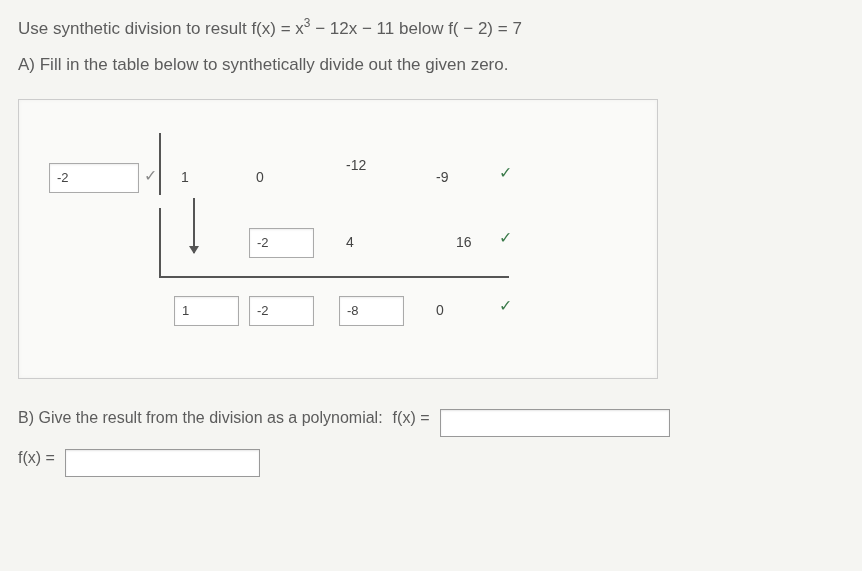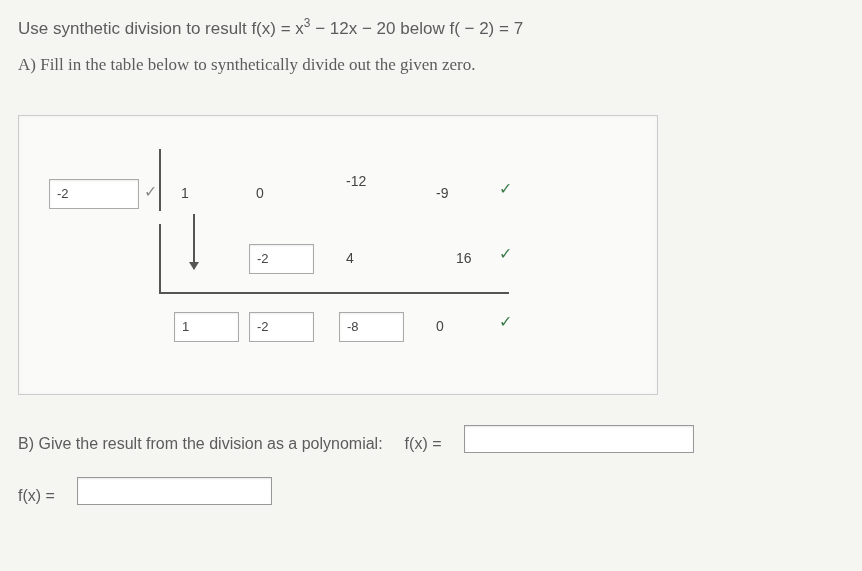--- a/index.html
+++ b/index.html
@@ -13,22 +13,21 @@
   }
   .prompt {
     font-size: 17px;
     color: #5c5c5c;
     margin-bottom: 16px;
   }
   .prompt .math { }
   .part-a {
     font-size: 17px;
     color: #5c5c5c;
-    margin-bottom: 40px;
-    font-family: Liberation Serif, serif;
+    margin-bottom: 24px;
   }
   .synth-box {
     border: 1px solid #ccc;
     background: #fafaf8;
     padding: 28px 20px 40px 20px;
     width: 640px;
     margin-bottom: 30px;
     box-shadow: inset 0 0 4px rgba(0,0,0,0.04);
   }
   .synth-grid {
@@ -94,45 +93,45 @@
     border-top: 8px solid #555;
   }
   .div-check {
     position: absolute;
     left: 105px; top: 38px;
     color: #888;
   }
   .part-b, .part-c {
     font-size: 16px;
     color: #5c5c5c;
-    margin-top: 24px;
+    margin-top: 12px;
     display: flex;
-    align-items: flex-end;
-    gap: 22px;
+    align-items: flex-start;
+    gap: 10px;
   }
   .answer-box {
     border: 1px solid #999;
     background: #fff;
     height: 28px;
     min-width: 230px;
     box-shadow: inset 0 1px 2px rgba(0,0,0,0.1);
     padding: 0 6px;
     font-size: 14px;
   }
   .answer-box.narrow { min-width: 170px; }
   sup { font-size: 0.7em; }
 </style>
 </head>
 <body>
 
 <div class="prompt">
   <span>Use synthetic division to result </span>
   <span class="math">f(x)</span>
   <span> = </span>
-  <span class="math">x</span><sup>3</sup><span> − 12x − 20</span>
+  <span class="math">x</span><sup>3</sup><span> − 12x − 11</span>
   <span> below </span>
   <span class="math">f( − 2) = 7</span>
 </div>
 
 <div class="part-a">A) Fill in the table below to synthetically divide out the given zero.</div>
 
 <div class="synth-box">
   <div class="synth-grid">
     <div class="vline1"></div>
     <div class="vline2"></div>

